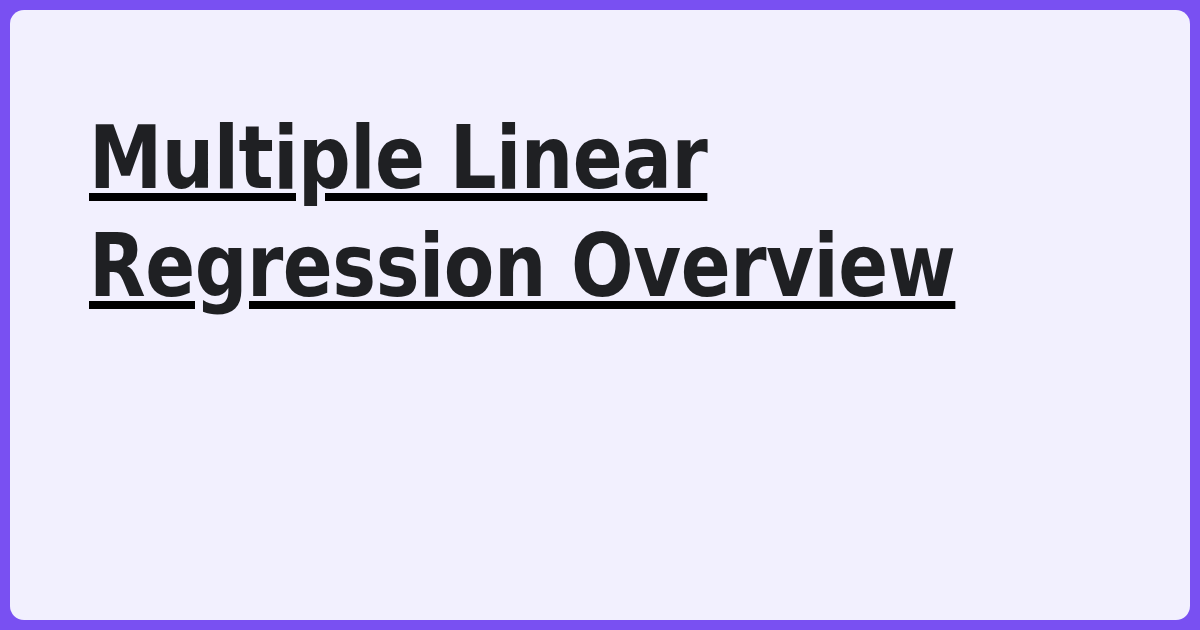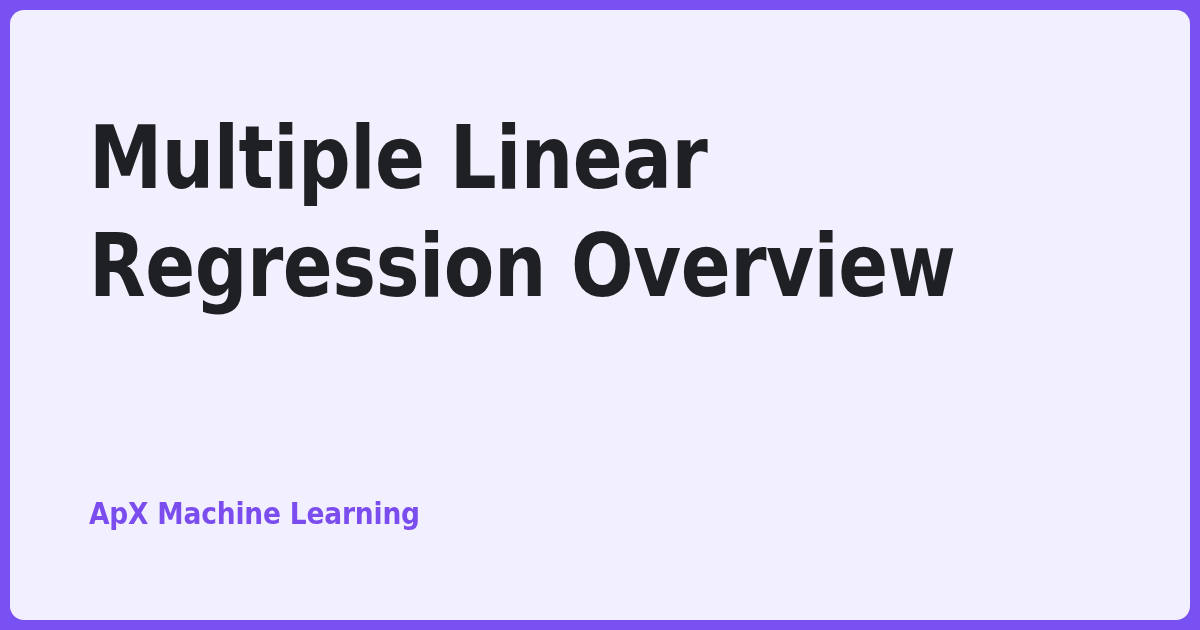--- a/index.html
+++ b/index.html
@@ -33,20 +33,21 @@
     border-radius: 14px;
     overflow: hidden;
   }
 
   
   .title-block {
     position: absolute;
     left: 79px;
     top: 94px;
     width: 1020px;
+    text-decoration: underline;
   }
 
   .og-title {
     font-family: "DejaVu Sans Condensed", "Liberation Sans Narrow", "Liberation Sans", sans-serif;
     font-weight: 700;
     font-size: 88px;
     line-height: 108px;
     letter-spacing: -0.5px;
     color: #1f2023;
     white-space: pre-line;
@@ -77,18 +78,15 @@
 
 <div class="og-card">
 
   <div class="card-inner">
 
     <div class="title-block">
       <h1 class="og-title">Multiple Linear
 Regression Overview</h1>
     </div>
 
-    <div class="brand-block">
-      <div class="og-brand">ApX Machine Learning</div>
-    </div>
 
   </div>
 </div>
 
 </body></html>

